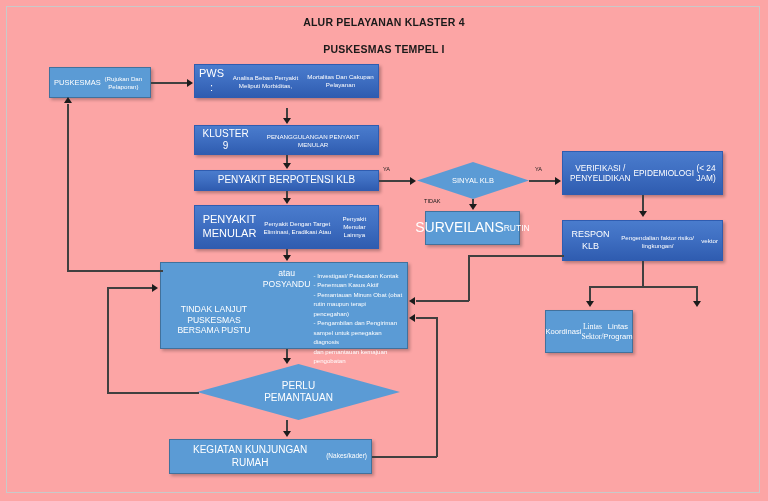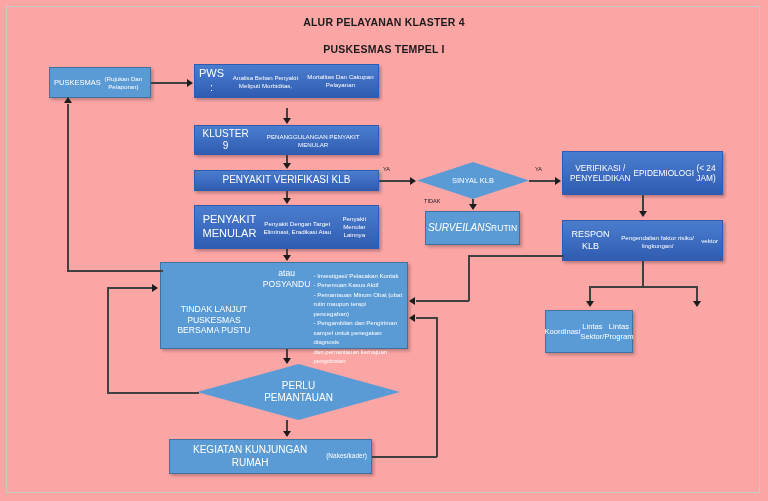--- a/index.html
+++ b/index.html
@@ -126,53 +126,53 @@
     <div class="sub">Analisa Beban Penyakit Meliputi Morbiditas,</div>
     <div class="sub2">Mortalitas Dan Cakupan Pelayanan</div>
   </div>
 
   <div class="node dark" style="left:194px;top:125px;width:185px;height:30px;">
     <div class="hd">KLUSTER 9</div>
     <div class="sub">PENANGGULANGAN PENYAKIT MENULAR</div>
   </div>
 
   <div class="node dark" style="left:194px;top:170px;width:185px;height:21px;">
-    <div class="hd">PENYAKIT VERIFIKASI KLB</div>
+    <div class="hd">PENYAKIT BERPOTENSI KLB</div>
   </div>
 
   <div class="node dark" style="left:194px;top:205px;width:185px;height:44px;">
     <div class="hd big">PENYAKIT MENULAR</div>
     <div class="sub">Penyakit Dengan Target Eliminasi, Eradikasi Atau</div>
     <div class="sub2">Penyakit Menular Lainnya</div>
   </div>
 
   <div class="diamond" style="left:417px;top:162px;width:112px;height:37px;">
     <div class="dl">SINYAL KLB</div>
   </div>
 
   <div class="node light" style="left:425px;top:211px;width:95px;height:34px;">
-    <div class="hd" style="font-size:10px;font-style:italic;">SURVEILANS</div>
+    <div class="hd" style="font-size:14px;">SURVEILANS</div>
     <div class="hd" style="font-size:8.5px;">RUTIN</div>
   </div>
 
   <div class="node dark" style="left:562px;top:151px;width:161px;height:44px;">
     <div class="hd" style="font-size:8.3px;">VERIFIKASI / PENYELIDIKAN</div>
     <div class="hd" style="font-size:8.3px;">EPIDEMIOLOGI</div>
     <div class="hd" style="font-size:8.3px;">(&lt; 24 JAM)</div>
   </div>
 
   <div class="node dark" style="left:562px;top:220px;width:161px;height:41px;">
     <div class="hd" style="font-size:9px;">RESPON KLB</div>
     <div class="sub">Pengendalian faktor risiko/ lingkungan/</div>
     <div class="sub2">vektor</div>
   </div>
 
   <div class="node light" style="left:545px;top:310px;width:88px;height:43px;">
     <div class="hd" style="font-size:7.6px;">Koordinasi</div>
-    <div class="hd" style="font-size:7.6px;">Lintas Sektor/</div>
+    <div class="hd" style="font-size:7.6px;font-family:Liberation Serif, serif;">Lintas Sektor/</div>
     <div class="hd" style="font-size:7.6px;">Lintas Program</div>
   </div>
 
 
   <div class="node light" style="left:160px;top:262px;width:248px;height:87px;align-items:stretch;justify-content:flex-start;padding-top:5px;">
     <div class="hd" style="font-size:8.6px;text-align:center;margin-top:36px;">TINDAK LANJUT PUSKESMAS BERSAMA PUSTU</div>
     <div class="hd" style="font-size:8.6px;text-align:center;">atau POSYANDU</div>
     <div class="bullets">
       <div>- Investigasi/ Pelacakan Kontak</div>
       <div>- Penemuan Kasus Aktif</div>

